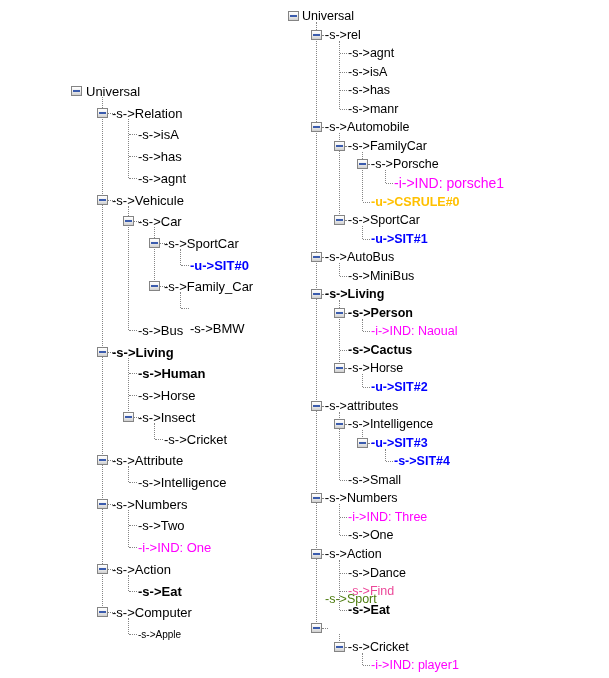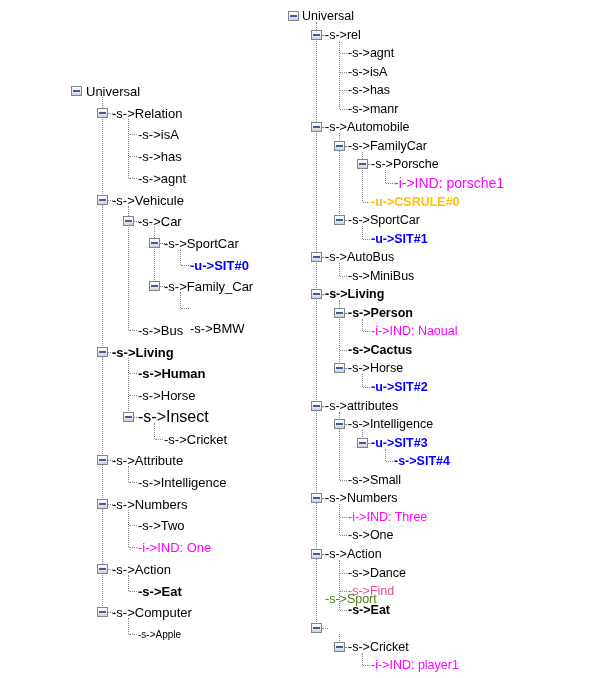--- a/index.html
+++ b/index.html
@@ -71,21 +71,21 @@
     <span class="lbl" style="left: 138px; top: 329.92px; font-size: 13px; color: rgb(0, 0, 0); text-align: center;">-s-&gt;Bus</span>
     <div class="vline" style="left: 128px; top: 205.6px; height: 124.32px;"></div>
     <div class="hline" style="top: 221.32px; left: 134px; width: 7px;"></div>
     <div class="hline" style="top: 329.92px; left: 129px; width: 8px;"></div>
     <span class="lbl" style="left: 112px; top: 351.64px; font-size: 13px; color: rgb(0, 0, 0); font-weight: bold;">-s-&gt;Living</span>
     <span class="box" style="left: 97px; top: 346.64px;">
       <span class="minus"></span>
     </span>
     <span class="lbl" style="left: 138px; top: 373.36px; font-size: 13px; color: rgb(0, 0, 0); font-weight: bold;">-s-&gt;Human</span>
     <span class="lbl" style="left: 138px; top: 395.08px; font-size: 13px; color: rgb(0, 0, 0);">-s-&gt;Horse</span>
-    <span class="lbl" style="left: 138px; top: 416.8px; font-size: 16px; color: rgb(0, 0, 0);">-s-&gt;Insect</span>
+    <span class="lbl" style="left: 138px; top: 416.8px; font-size: 13px; color: rgb(0, 0, 0);">-s-&gt;Insect</span>
     <span class="box" style="left: 123px; top: 411.8px;">
       <span class="minus"></span>
     </span>
     <span class="lbl" style="left: 164px; top: 438.52px; font-size: 13px; color: rgb(0, 0, 0);">-s-&gt;Cricket</span>
     <div class="vline" style="left: 154px; top: 422.8px; height: 15.72px;"></div>
     <div class="hline" style="top: 438.52px; left: 155px; width: 8px;"></div>
     <div class="vline" style="left: 128px; top: 357.64px; height: 59.16px;"></div>
     <div class="hline" style="top: 373.36px; left: 129px; width: 8px;"></div>
     <div class="hline" style="top: 395.08px; left: 129px; width: 8px;"></div>
     <div class="hline" style="top: 416.8px; left: 134px; width: 7px;"></div>

